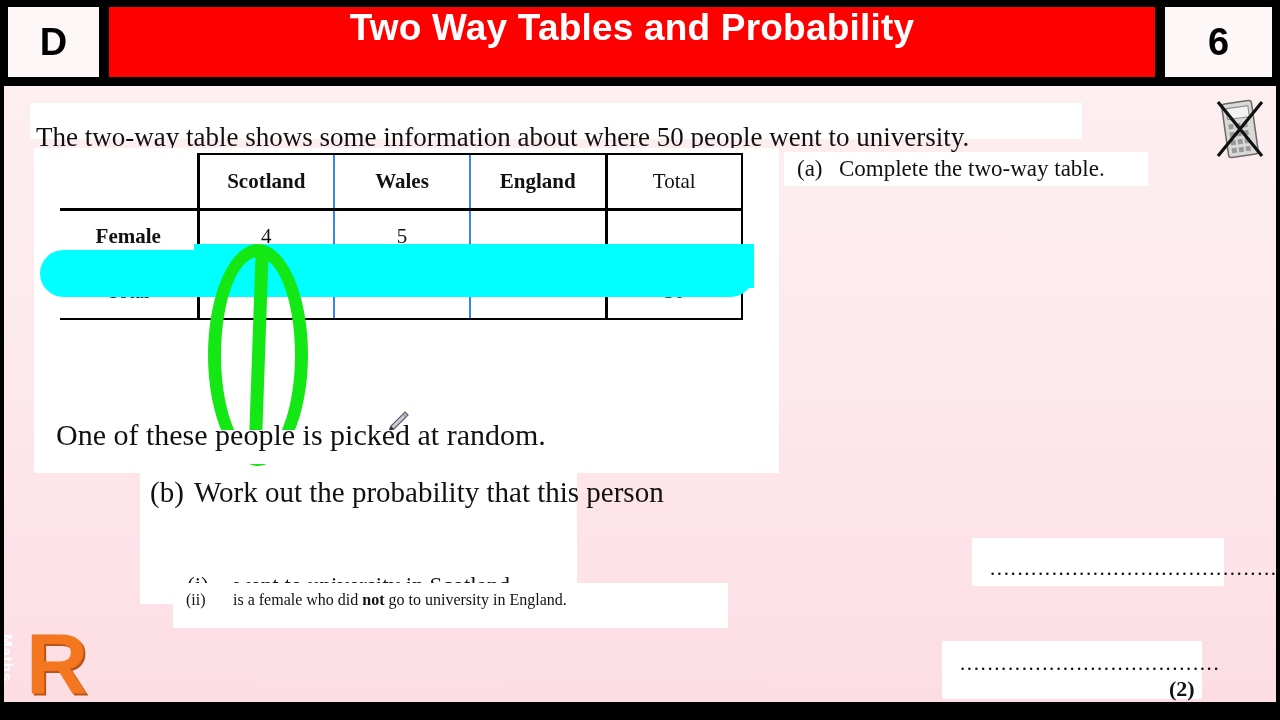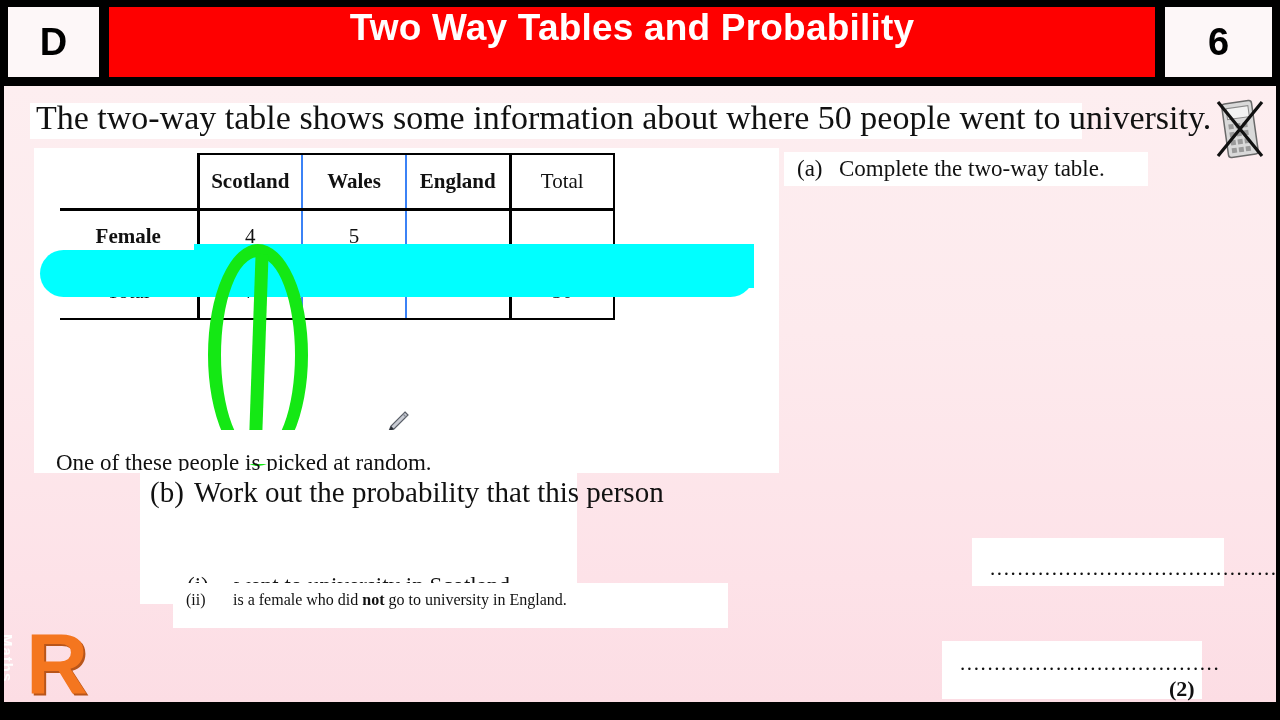--- a/index.html
+++ b/index.html
@@ -82,30 +82,30 @@
 
   .qtext {
     position: absolute;
     font-family: "Liberation Serif", serif;
     color: #111;
     white-space: nowrap;
   }
 
   
   #intro-strip { left: 26px; top: 17px; width: 1052px; height: 36px; }
-  #intro-text  { left: 32px; top: 13px; font-size: 34px; text-align: center; }
+  #intro-text  { left: 32px; top: 36px; font-size: 27px; text-align: center; }
 
   
   #parta-strip { left: 780px; top: 66px; width: 364px; height: 34px; }
   #parta-text  { left: 793px; top: 70px; font-size: 23px; }
   #parta-label { display:inline-block; width: 42px; }
 
   
   #oneof-strip { left: 38px; top: 344px; width: 404px; height: 34px; }
-  #oneof-text  { left: 52px; top: 364px; font-size: 23px; }
+  #oneof-text  { left: 52px; top: 332px; font-size: 30px; }
 
   
   #partb-strip  { left: 136px; top: 385px; width: 437px; height: 88px; }
   #partb-text   { left: 146px; top: 390px; font-size: 29px; }
   #bi-strip     { left: 136px; top: 473px; width: 437px; height: 45px; }
   #bi-text      { left: 183px; top: 487px; font-size: 23px; }
 
   #bii-strip    { left: 169px; top: 497px; width: 555px; height: 45px; }
   #bii-text     { left: 182px; top: 505px; font-size: 16px; }
 
@@ -130,21 +130,21 @@
   table.twoway td {
     text-align: center;
     vertical-align: middle;
     font-size: 21px;
     color: #111;
     position: relative;
     background: transparent;
   }
   
   .c-lab { width: 138px; height: 55px; }
-  .c-dat { width: 104px; height: 55px; }
+  .c-dat { width: 136px; height: 55px; }
 
   
   .hdrow td { font-weight: bold; border-bottom: 3px solid #000; }
   .hdrow td.plain { font-weight: normal; }
   .hdrow td.c-lab { border-bottom: 3px solid #000; border-left: none; border-top: none; }
 
   
   .gl-l { border-left: 2px solid #3b82f6; }
   .gl-r { border-right: 2px solid #000; }
   .gl-b { border-bottom: 2px solid #000; }

